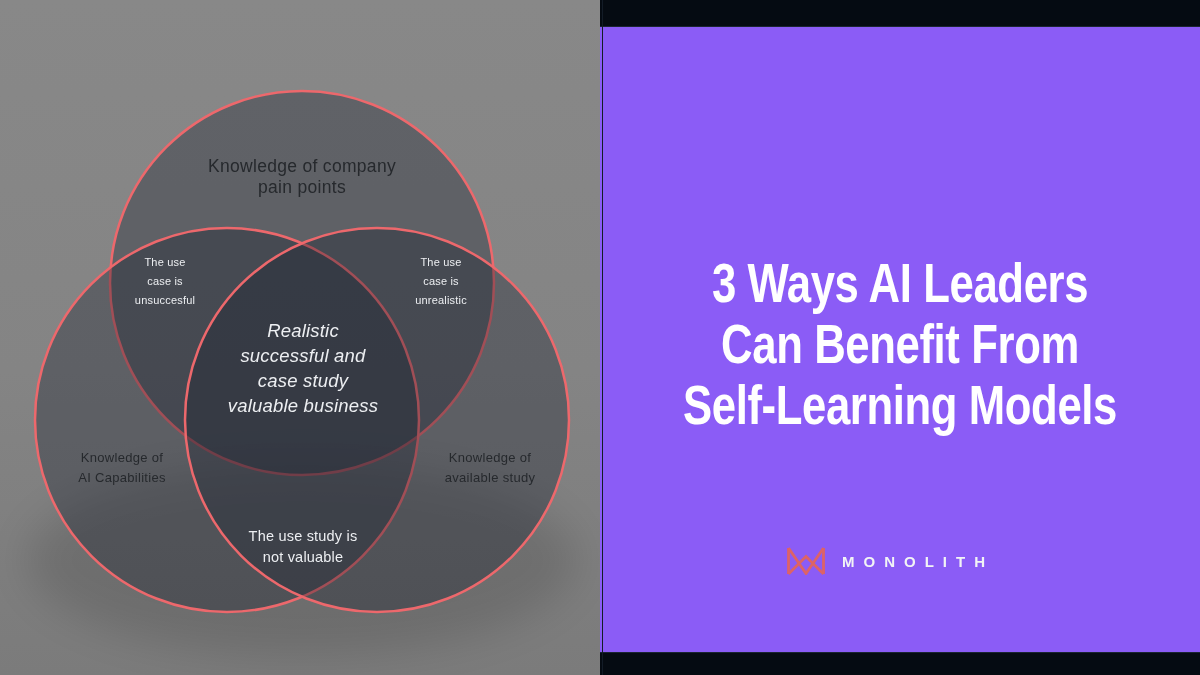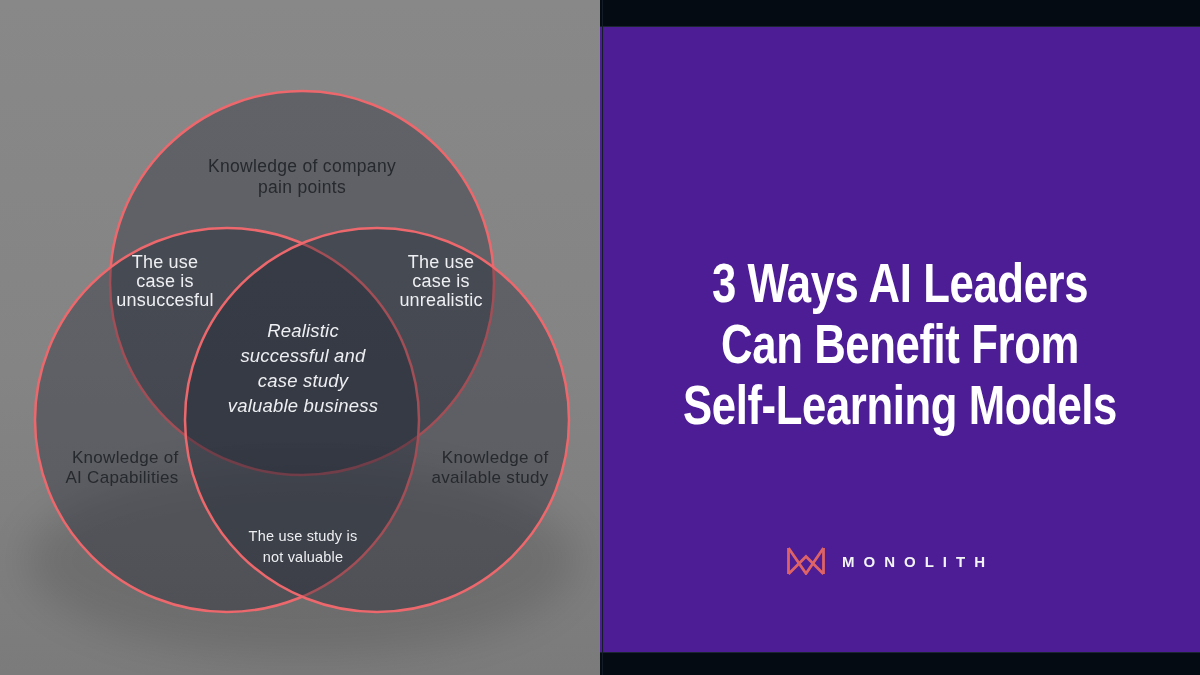--- a/index.html
+++ b/index.html
@@ -15,28 +15,28 @@
   .venn-svg{position:absolute;left:0;top:0;}
   .venn-circle{fill:rgba(27,34,48,0.36);stroke-width:2.5;}
   .venn-label{
     position:absolute;transform:translateX(-50%);
     text-align:center;white-space:nowrap;
   }
   .venn-label div{white-space:nowrap;}
   .lbl-dark{color:#26292d;}
   .lbl-light{color:#edeff2;}
   .lbl-circle{font-size:17.5px;line-height:21px;letter-spacing:0.3px;}
-  .lbl-circle-b{font-size:17px;line-height:20px;letter-spacing:0.3px;text-align:right;}
-  .lbl-lens{font-size:18px;line-height:19px;letter-spacing:0.2px;text-align:center;}
+  .lbl-circle-b{font-size:13px;line-height:20px;letter-spacing:0.3px;}
+  .lbl-lens{font-size:11px;line-height:19px;letter-spacing:0.2px;text-align:center;}
   .lbl-lens2{font-size:14.5px;line-height:21px;letter-spacing:0.2px;}
   .lbl-center{font-size:18.5px;line-height:25px;letter-spacing:0.2px;font-style:italic;}
   
   .right-panel{
     position:relative;width:600px;height:675px;flex:0 0 600px;
-    background:#4c1d95;
+    background:#8b5cf6;
   }
   .rp-strip-top{
     position:absolute;left:0;top:0;width:600px;height:27px;
     background:#050b12;border-bottom:1px solid #1b2531;box-sizing:border-box;
   }
   .rp-strip-bottom{
     position:absolute;left:0;bottom:0;width:600px;height:23px;
     background:#050b12;border-top:1px solid #1b2531;box-sizing:border-box;
   }
   .rp-seam-left{position:absolute;left:2px;top:0;width:1px;height:675px;background:#131c27;}

